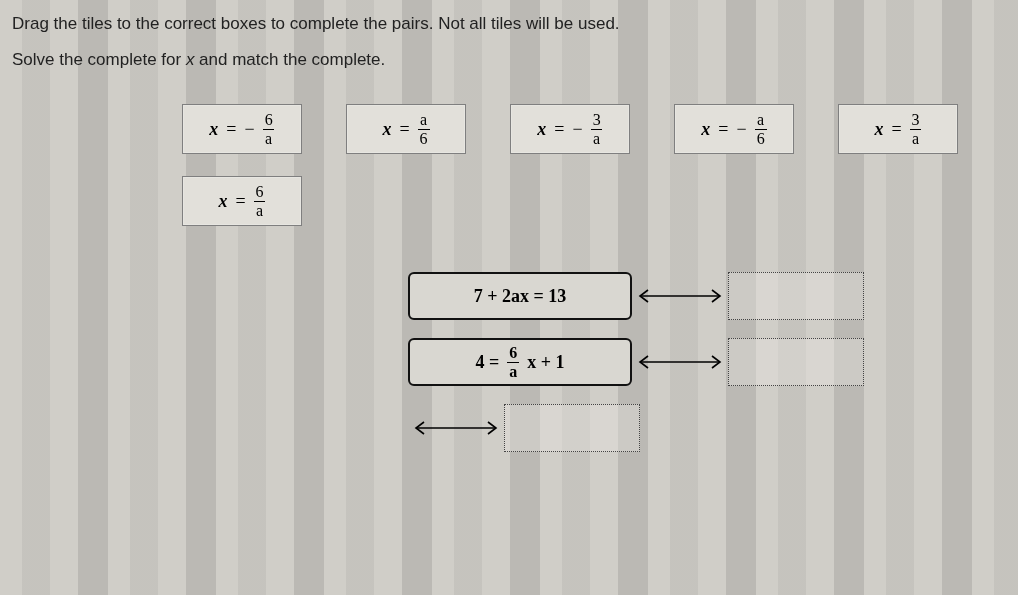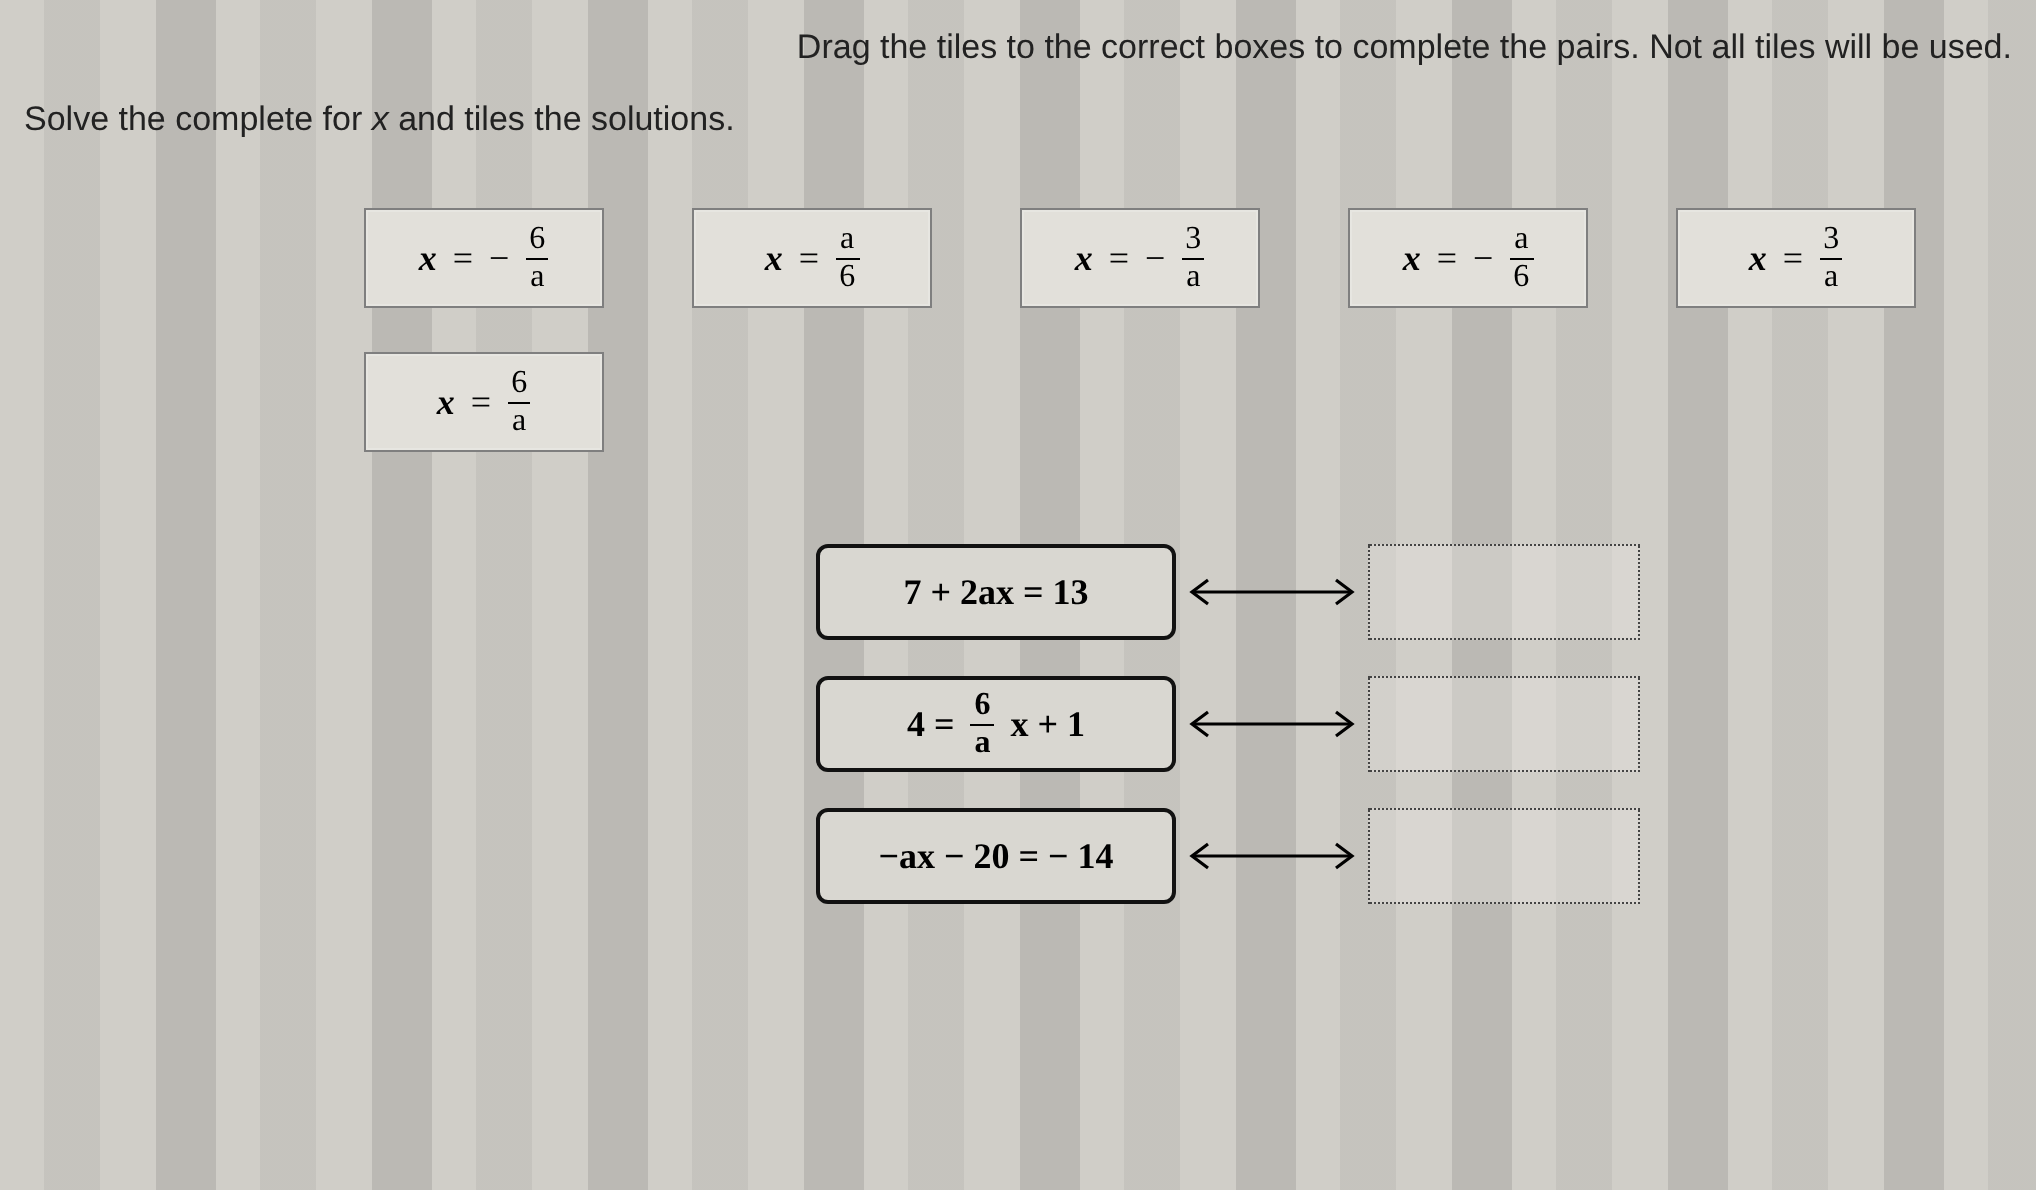--- a/index.html
+++ b/index.html
@@ -31,21 +31,20 @@
     pointer-events: none;
   }
   .content {
     position: relative;
     padding: 14px 12px;
   }
   .instruction {
     font-size: 17px;
     color: #222;
     margin-bottom: 16px;
-    text-align: right;
   }
   .subinstruction {
     font-size: 17px;
     color: #222;
     margin-bottom: 34px;
   }
   .italicx { font-style: italic; }
   .tile-area {
     padding-left: 170px;
     padding-right: 20px;
@@ -93,21 +92,21 @@
   .pair-row {
     display: flex;
     align-items: center;
     margin-bottom: 18px;
     gap: 0;
   }
   .eq-box {
     border: 2px solid #111;
     border-radius: 6px;
     background: #d9d7d1;
-    width: 180px;
+    width: 224px;
     height: 48px;
     display: flex;
     align-items: center;
     justify-content: center;
     padding: 0 8px;
   }
   .arrow-wrap {
     display: flex;
     align-items: center;
     width: 96px;
@@ -125,21 +124,21 @@
 </head>
 <body>
 
 <div class="banding"></div>
 
 <div class="content">
 
   <div class="instruction">Drag the tiles to the correct boxes to complete the pairs. Not all tiles will be used.</div>
 
   <div class="subinstruction">
-    <span>Solve the complete for </span><span class="italicx">x</span><span> and tiles the solutions.</span>
+    <span>Solve the complete for </span><span class="italicx">x</span><span> and match the complete.</span>
   </div>
 
   <div class="tile-area">
     <div class="tile-row">
 
       <div class="tile">
         <span class="math">
           <span class="bolditalic">x</span>
           <span>=</span>
           <span>−</span>
@@ -243,23 +242,20 @@
         <svg class="arrow-svg" viewBox="0 0 96 18">
           <line x1="8" y1="9" x2="88" y2="9" stroke="#000" stroke-width="1.6"></line>
           <polyline points="16,3 8,9 16,15" fill="none" stroke="#000" stroke-width="1.6"></polyline>
           <polyline points="80,3 88,9 80,15" fill="none" stroke="#000" stroke-width="1.6"></polyline>
         </svg>
       </div>
       <div class="drop-zone"></div>
     </div>
 
     <div class="pair-row">
-      <div class="eq-box">
-        <span class="math" style="font-weight:bold">−ax − 20 = − 14</span>
-      </div>
       <div class="arrow-wrap">
         <svg class="arrow-svg" viewBox="0 0 96 18">
           <line x1="8" y1="9" x2="88" y2="9" stroke="#000" stroke-width="1.6"></line>
           <polyline points="16,3 8,9 16,15" fill="none" stroke="#000" stroke-width="1.6"></polyline>
           <polyline points="80,3 88,9 80,15" fill="none" stroke="#000" stroke-width="1.6"></polyline>
         </svg>
       </div>
       <div class="drop-zone"></div>
     </div>
 

